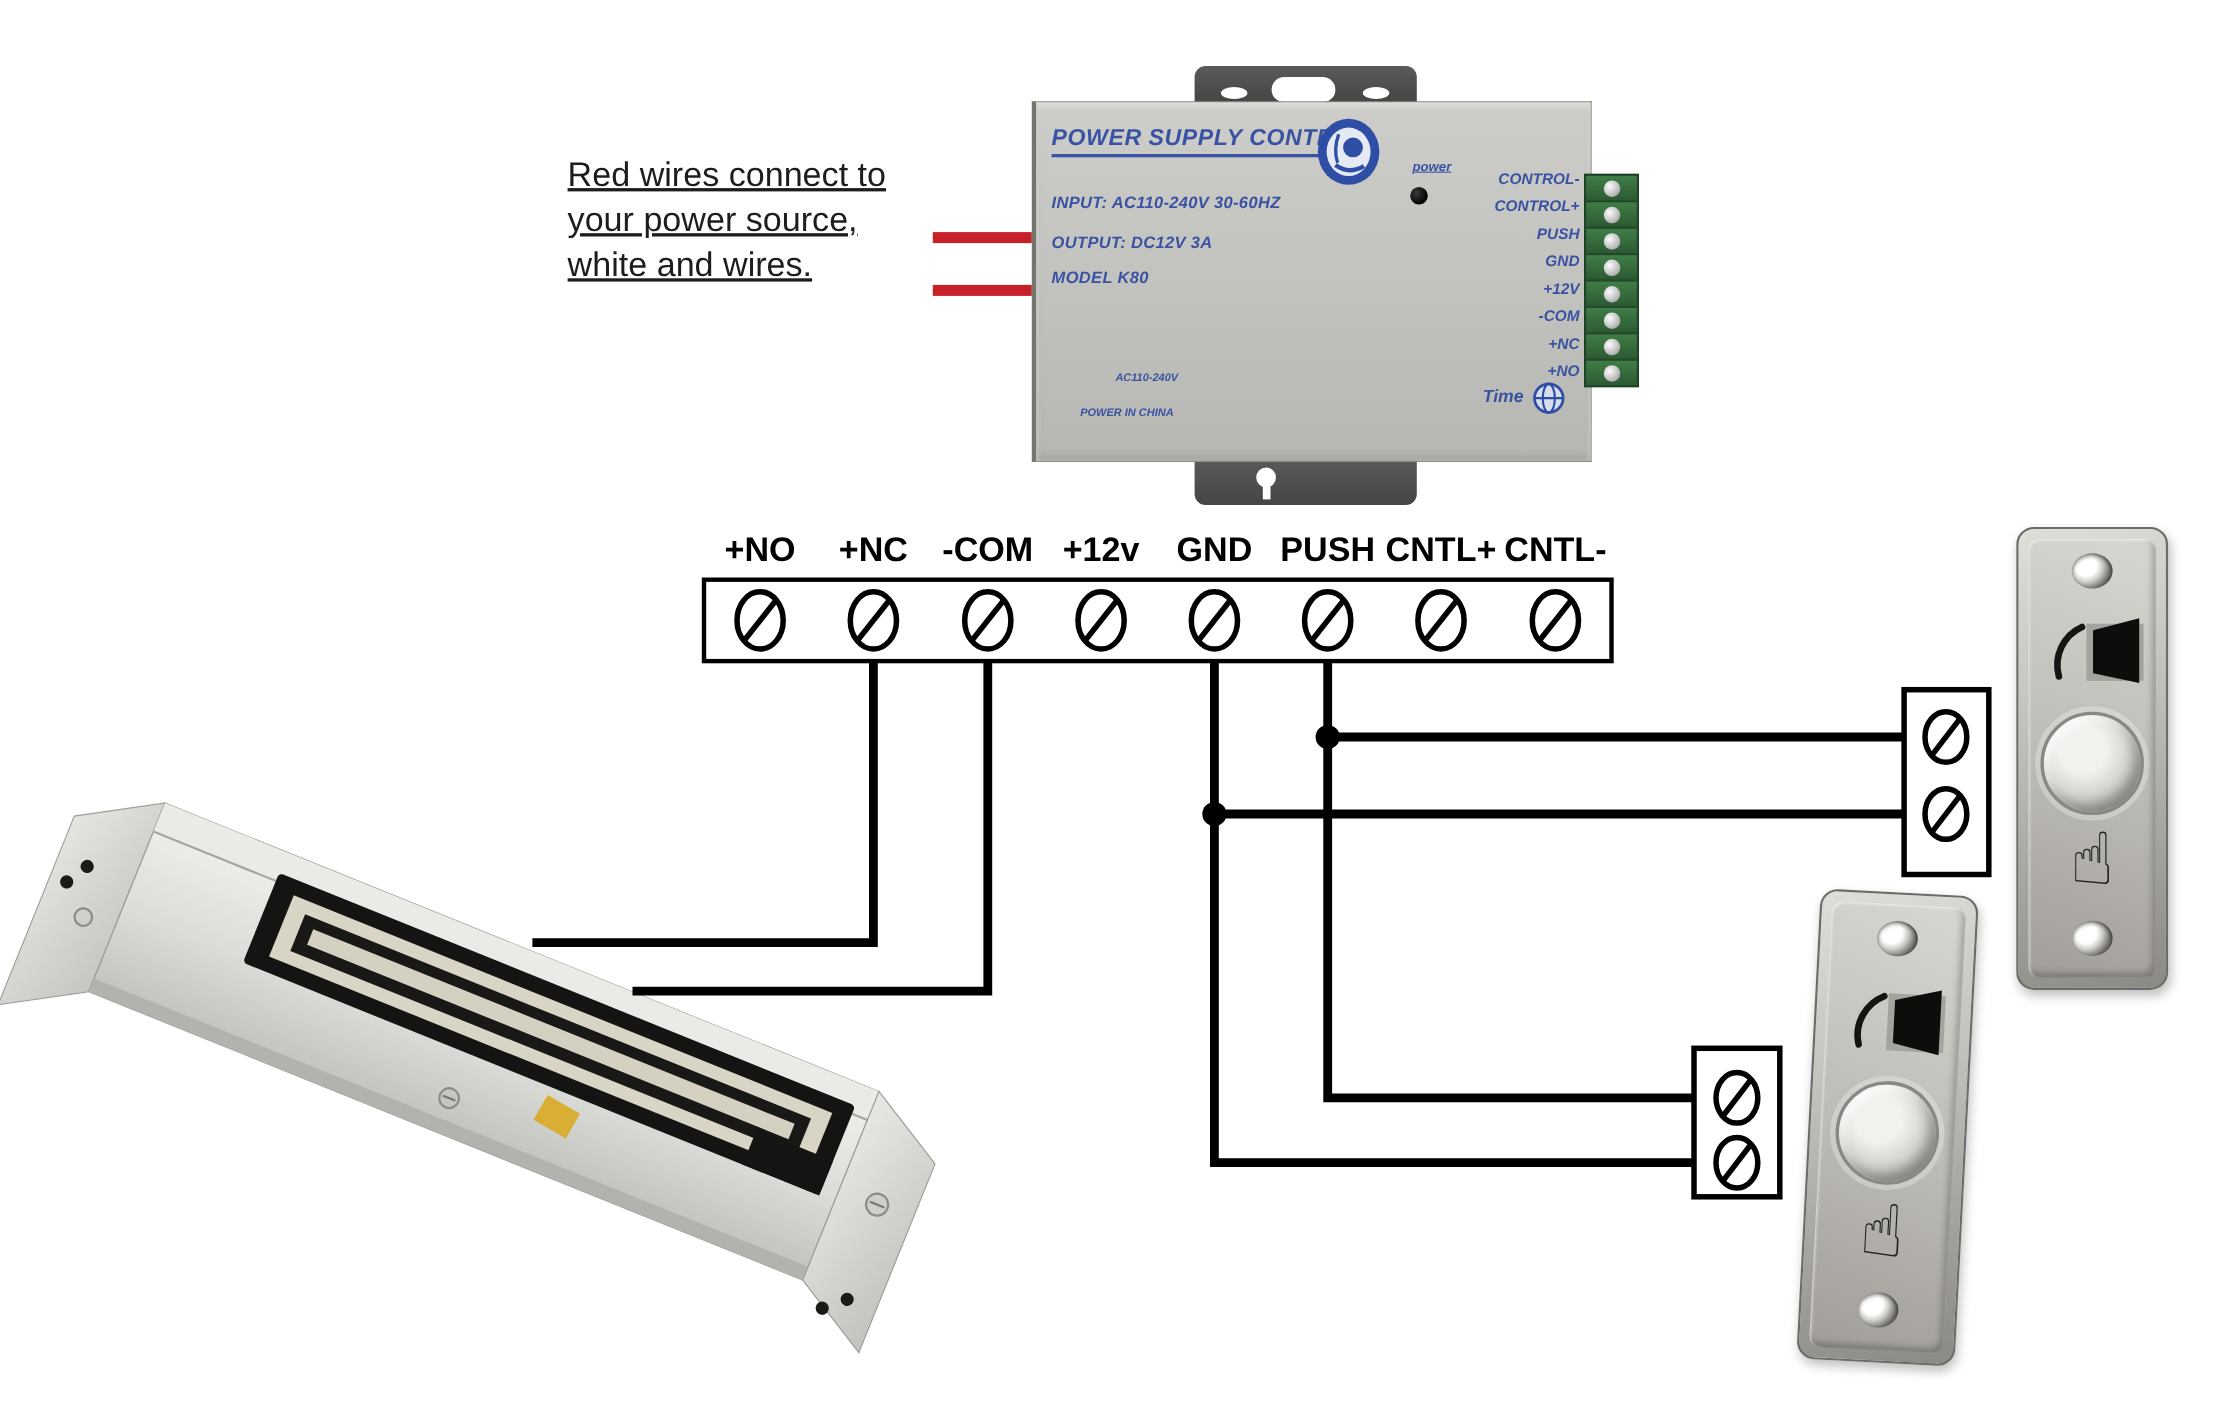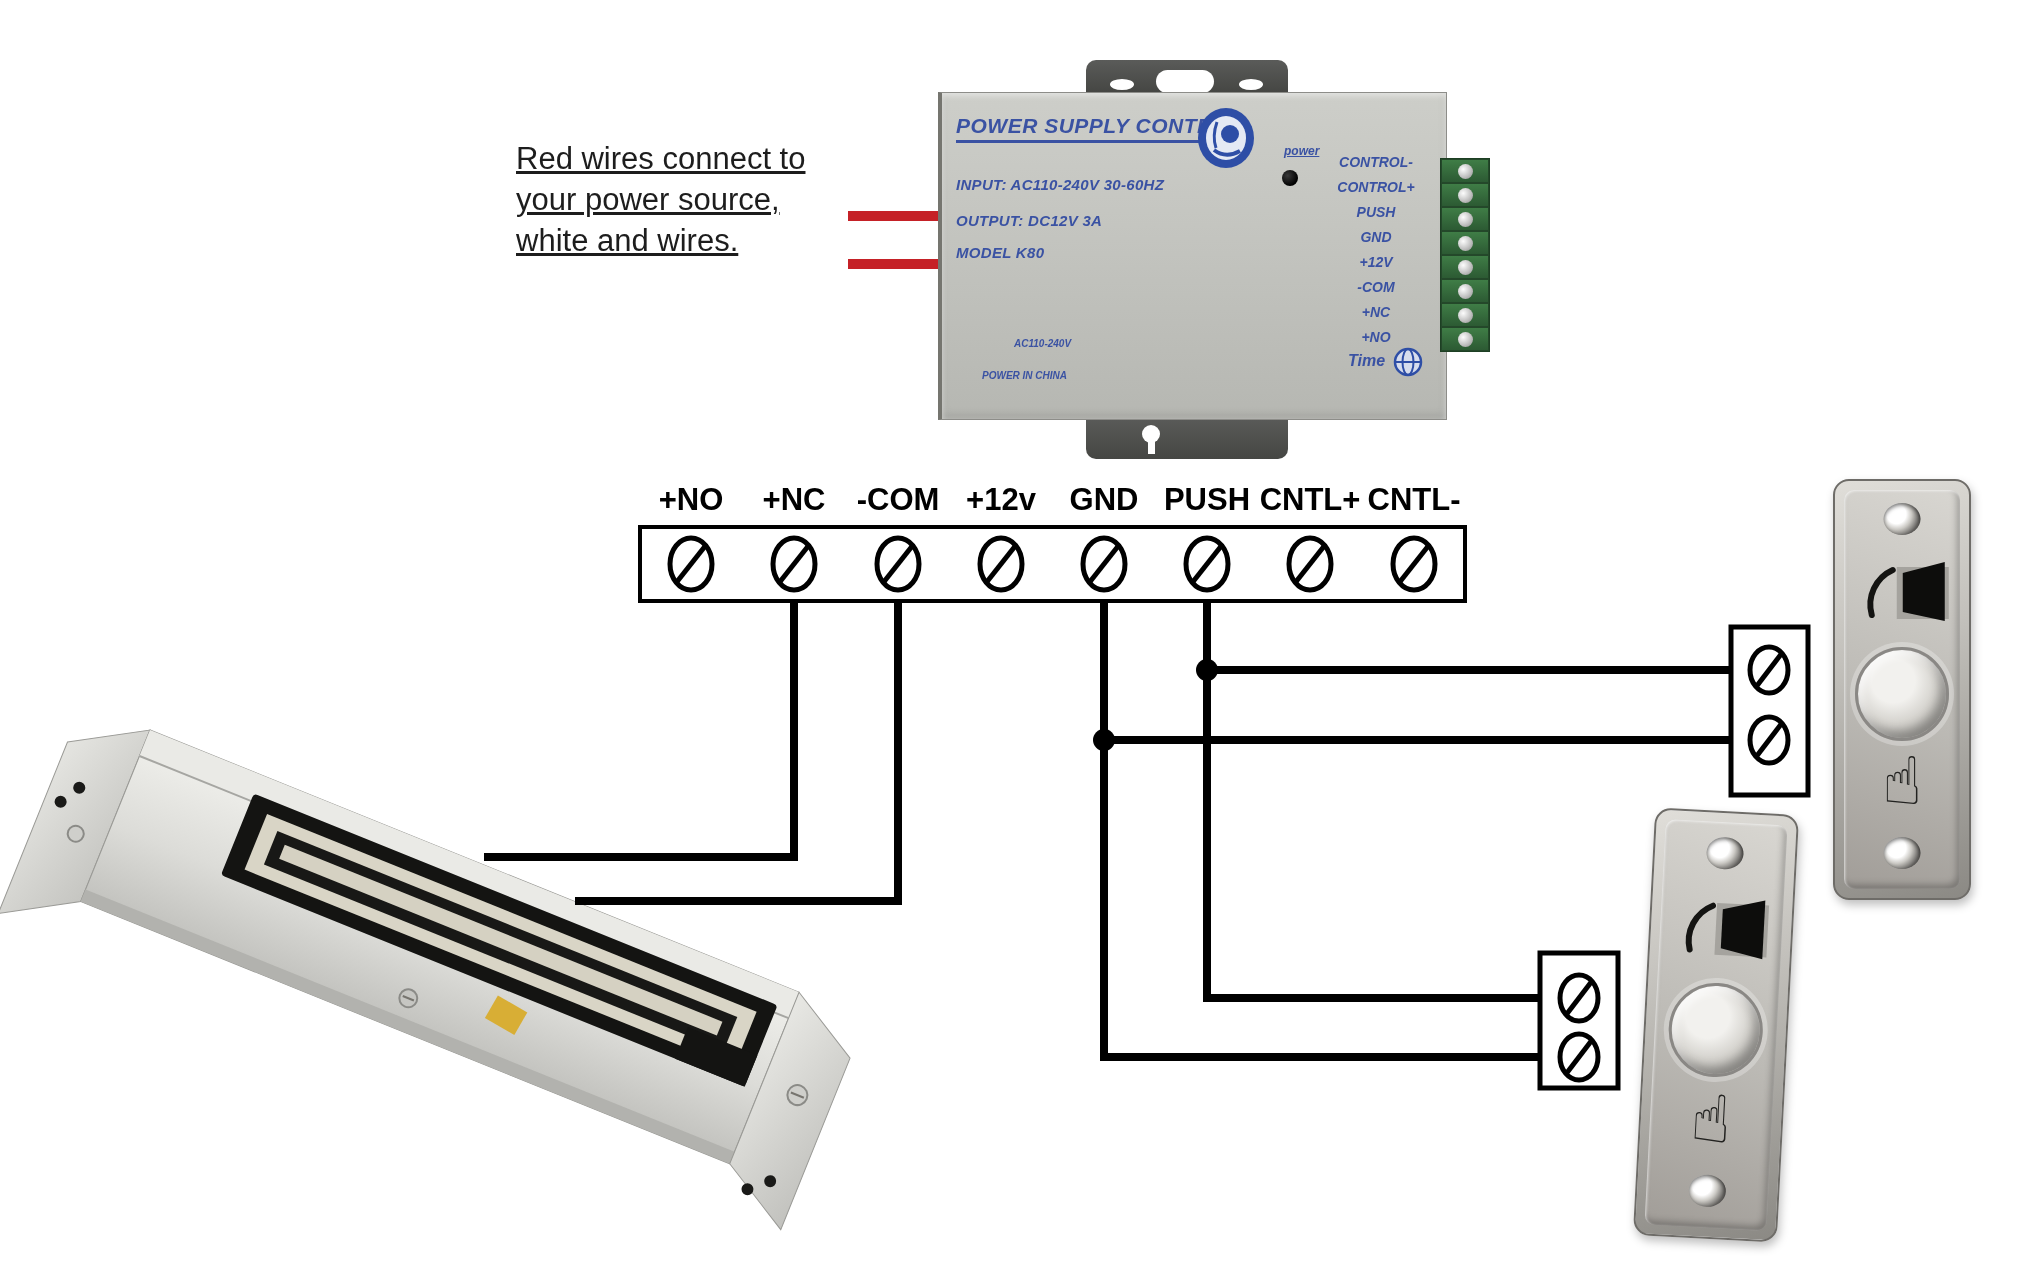--- a/index.html
+++ b/index.html
@@ -36,21 +36,21 @@
   #psu-power-label{position:absolute;left:1284px;top:144px;font-size:12px;text-decoration:underline;}
   #psu-led{position:absolute;left:1282px;top:170px;width:16px;height:16px;border-radius:50%;
       background:radial-gradient(circle at 35% 35%,#3a3a3a,#000 70%);}
   .psu-spec{position:absolute;left:956px;font-size:15px;letter-spacing:.3px;}
   #psu-spec-0{top:176px;}
   #psu-spec-1{top:212px;}
   #psu-spec-2{top:244px;}
   #psu-rating{position:absolute;left:1014px;top:338px;font-size:10px;}
   #psu-origin{position:absolute;left:982px;top:370px;font-size:10px;}
   #psu-brand{position:absolute;left:1348px;top:352px;font-size:16px;text-align:center;}
-  #psu-terminal-labels{position:absolute;left:1316px;top:150px;width:120px;text-align:center;}
+  #psu-terminal-labels{position:absolute;left:1316px;top:150px;width:120px;text-align:right;}
   #psu-terminal-labels div{height:25px;font-size:14px;line-height:25px;}
 
   #psu-green-block{position:absolute;left:1440px;top:158px;width:48px;height:192px;
       display:flex;flex-direction:column;border:1px solid #1d3f23;background:#24482a;}
   .green-cell{flex:1;margin:1px;background:linear-gradient(180deg,#3f7d46,#2c5a33);
       display:flex;align-items:center;justify-content:center;}
   .green-screw{width:15px;height:15px;border-radius:50%;
       background:radial-gradient(circle at 35% 35%,#fdfdfd,#c2c2c2 55%,#8a8a8a);}
 
   

